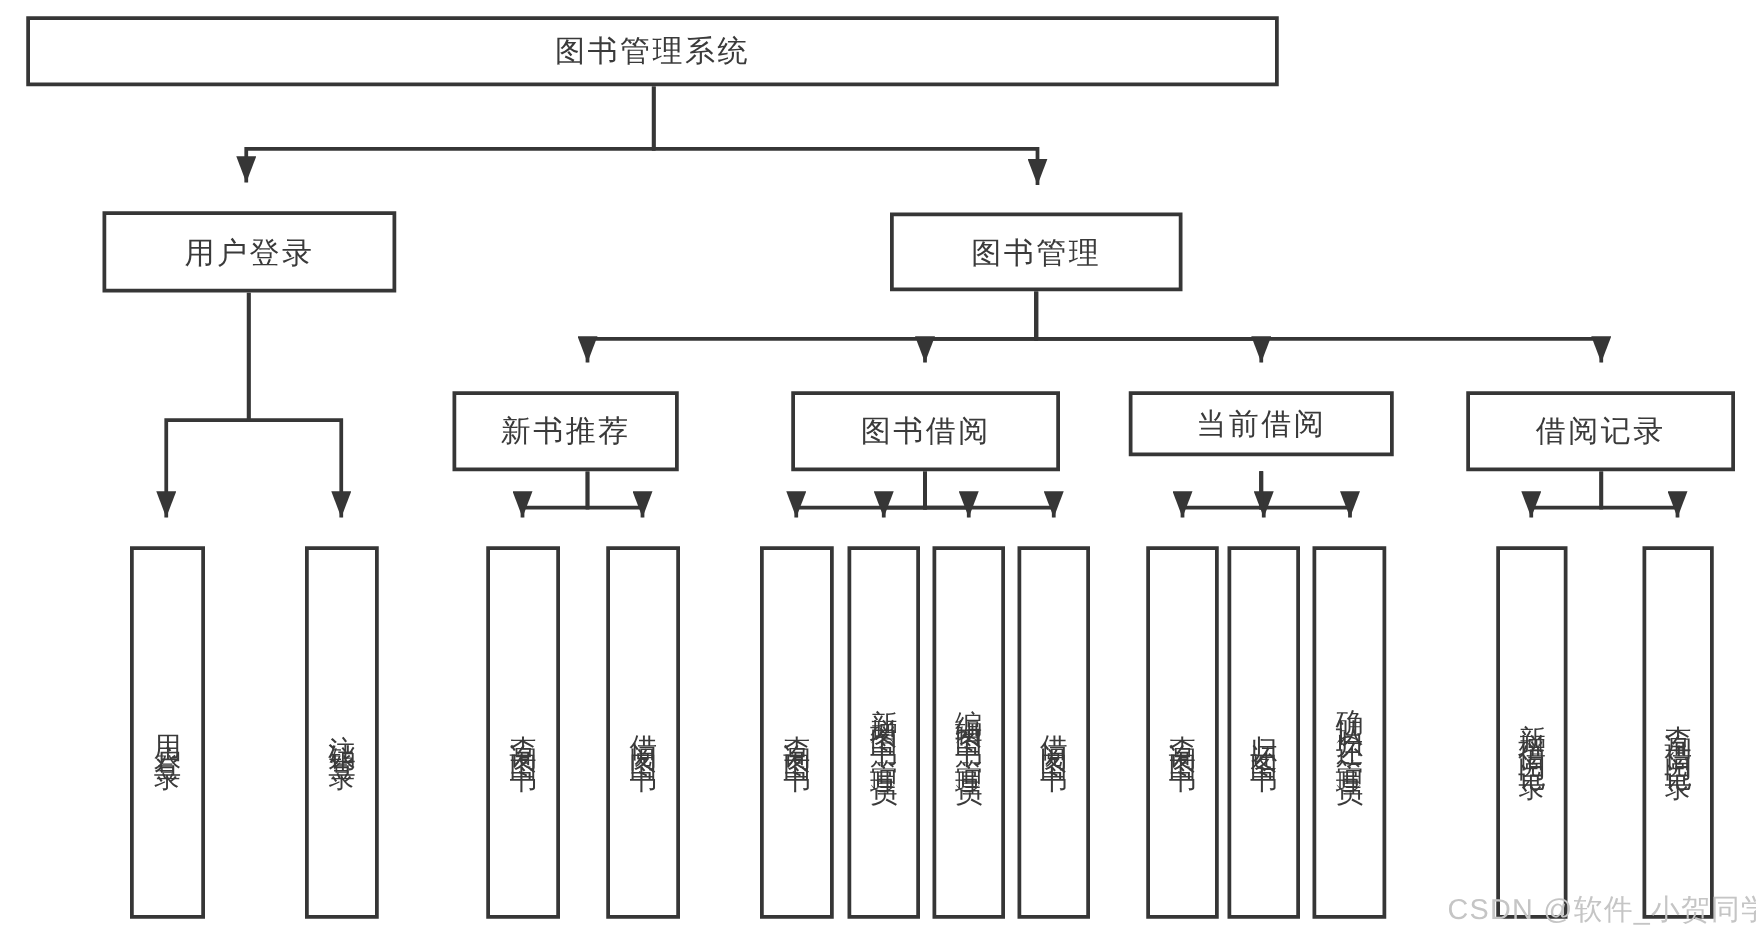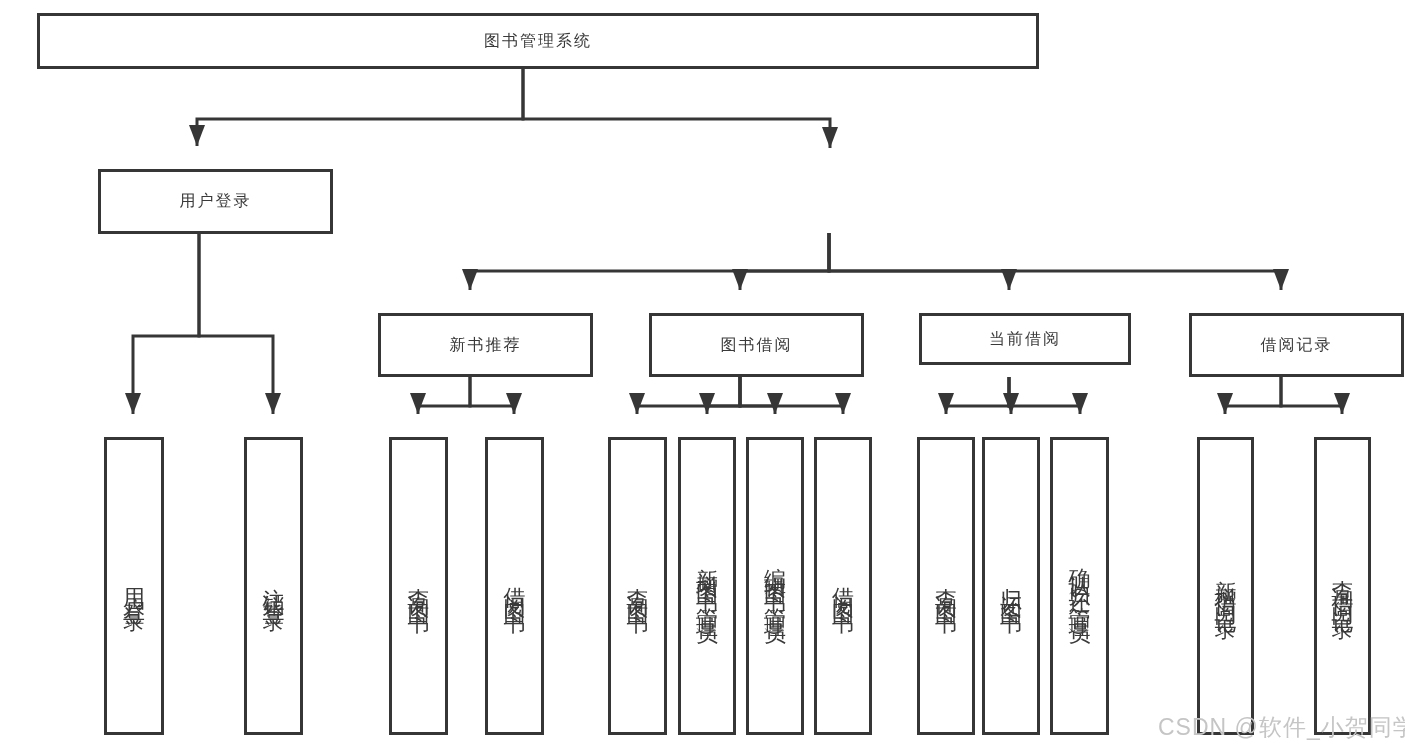--- a/index.html
+++ b/index.html
@@ -26,24 +26,23 @@
     box-sizing: border-box;
     background: #ffffff;
     border: 3px solid #363636;
     color: #3a3a3a;
     display: flex;
     align-items: center;
     justify-content: center;
     z-index: 2;
   }
   .hnode {
-    font-size: 16px;
+    font-size: 24px;
     letter-spacing: 2px;
     white-space: nowrap;
-    margin-left: 16px;
   }
   .leaf {
     top: 437px;
     height: 298px;
   }
   .vtext {
     writing-mode: vertical-rl;
     text-orientation: mixed;
     font-size: 22px;
     letter-spacing: 8px;
@@ -97,22 +96,23 @@
       <path d="M1009,377 V406 H1080 V414" marker-end="url(#arw)"></path>
 
       <path d="M1281,377 V406 H1225 V414" marker-end="url(#arw)"></path>
       <path d="M1281,377 V406 H1342 V414" marker-end="url(#arw)"></path>
     </g>
   </svg>
 
   <div class="node hnode" style="left:21px;top:13px;width:1002px;height:56px;">图书管理系统</div>
 
   <div class="node hnode" style="left:82px;top:169px;width:235px;height:65px;">用户登录</div>
+  <div class="node hnode" style="left:712px;top:170px;width:234px;height:63px;">图书管理</div>
 
-  <div class="node hnode" style="left:362px;top:313px;width:215px;height:64px;">新书推荐</div>
+  <div class="node hnode" style="left:362px;top:313px;width:181px;height:64px;">新书推荐</div>
   <div class="node hnode" style="left:633px;top:313px;width:215px;height:64px;">图书借阅</div>
   <div class="node hnode" style="left:903px;top:313px;width:212px;height:52px;">当前借阅</div>
   <div class="node hnode" style="left:1173px;top:313px;width:215px;height:64px;">借阅记录</div>
 
   <div class="node leaf" style="left:104px;width:60px;">
     <span class="vtext">用户登录</span>
   </div>
   <div class="node leaf" style="left:244px;width:59px;">
     <span class="vtext">注销登录</span>
   </div>

